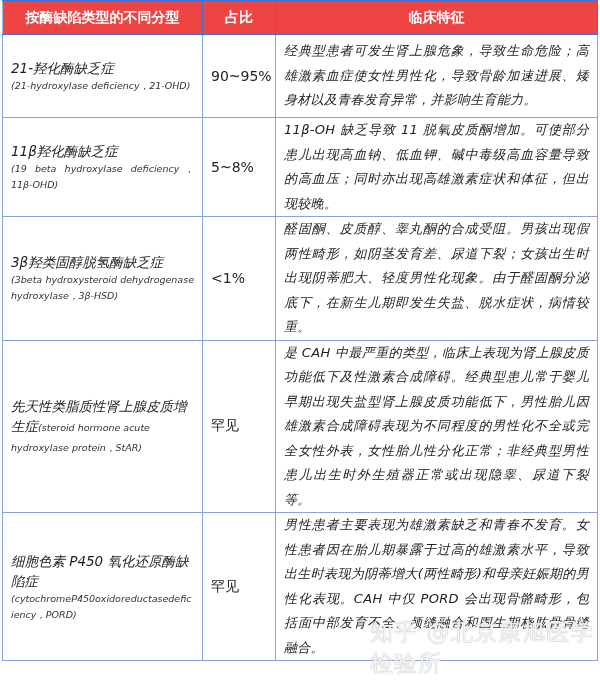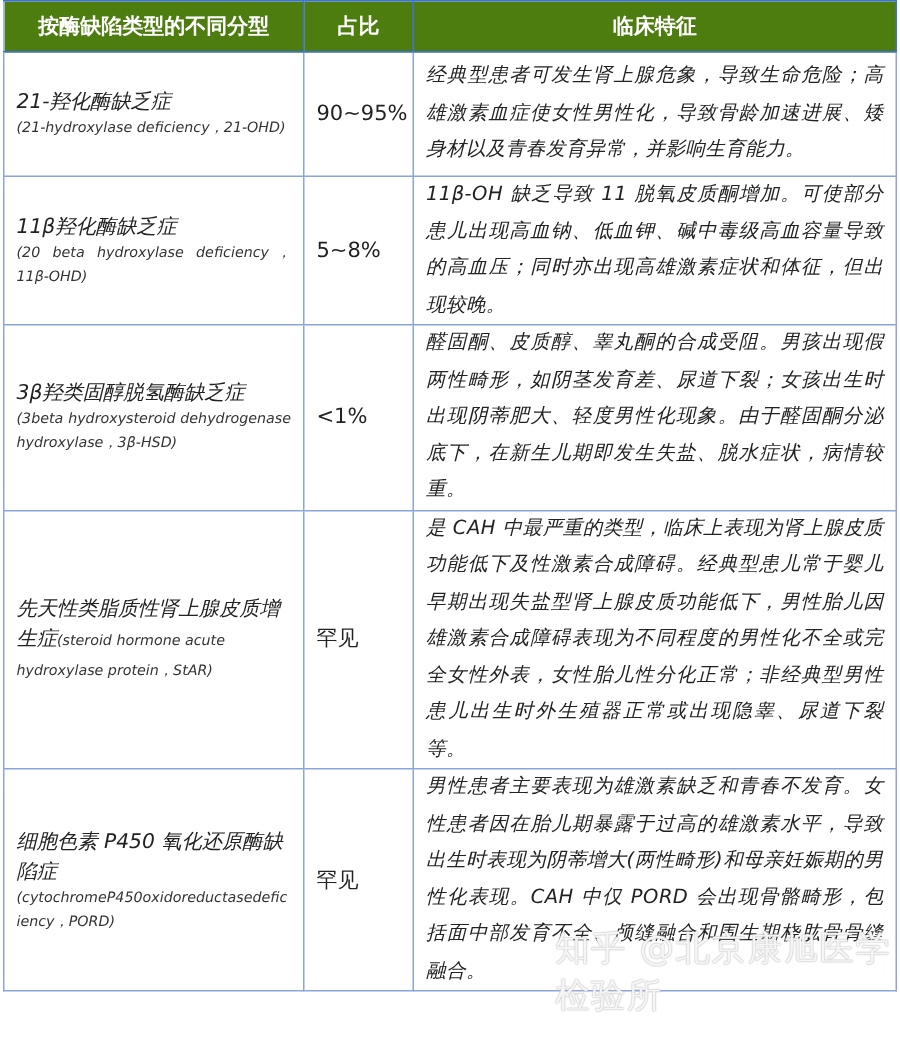--- a/index.html
+++ b/index.html
@@ -1,19 +1,19 @@
 <!DOCTYPE html>
 <html><head>
 <meta charset="utf-8">
 <style>
   html, body { margin: 0; padding: 0; background: #ffffff; }
   body { width: 600px; height: 692px; overflow: hidden; position: relative;
          font-family: "DejaVu Sans", "Liberation Sans", sans-serif; color: #222; }
   table { border-collapse: collapse; position: absolute; left: 2px; top: 0; width: 595px; table-layout: fixed; }
-  th { background: #4d7c0f; color: #ffffff; font-weight: bold; font-size: 14px;
+  th { background: #ef4444; color: #ffffff; font-weight: bold; font-size: 14px;
        height: 33px; border: 1px solid #3b74d9; border-left: 1px solid #9fb8e8; padding: 0; }
   td { border: 1.5px solid #8aa5da; vertical-align: middle; padding: 0 8px; }
   td.name { font-size: 13.5px; line-height: 20px; font-style: italic; }
   td.name .en { font-size: 9.5px; line-height: 16px; color: #333; display: block; text-align: justify; }
   td.name .en.inline { display: inline; }
   td.pct { font-size: 14px; }
   td.desc { font-size: 13px; line-height: 24.5px; letter-spacing: 0.3px; text-align: justify; padding: 0 8px; font-style: italic; }
   col.c1 { width: 200px; } col.c2 { width: 73px; } col.c3 { width: 322px; }
   .watermark { position: absolute; left: 370px; top: 617px; font-size: 23px; color: rgba(255,255,255,0.85);
                text-shadow: 0 0 1px #bbb, 0 0 1px #bbb; letter-spacing: 1px; pointer-events: none; }
@@ -39,21 +39,21 @@
       <td class="name">
         <span>21-羟化酶缺乏症</span>
         <span class="en">(21-hydroxylase deficiency，21-OHD)</span>
       </td>
       <td class="pct">90~95%</td>
       <td class="desc">经典型患者可发生肾上腺危象，导致生命危险；高雄激素血症使女性男性化，导致骨龄加速进展、矮身材以及青春发育异常，并影响生育能力。</td>
     </tr>
     <tr style="height:81px">
       <td class="name">
         <span>11β羟化酶缺乏症</span>
-        <span class="en">(20 beta hydroxylase deficiency，11β-OHD)</span>
+        <span class="en">(19 beta hydroxylase deficiency，11β-OHD)</span>
       </td>
       <td class="pct">5~8%</td>
       <td class="desc">11β-OH 缺乏导致 11 脱氧皮质酮增加。可使部分患儿出现高血钠、低血钾、碱中毒级高血容量导致的高血压；同时亦出现高雄激素症状和体征，但出现较晚。</td>
     </tr>
     <tr style="height:104px">
       <td class="name">
         <span>3β羟类固醇脱氢酶缺乏症</span>
         <span class="en">(3beta hydroxysteroid dehydrogenase hydroxylase，3β-HSD)</span>
       </td>
       <td class="pct">&lt;1%</td>

